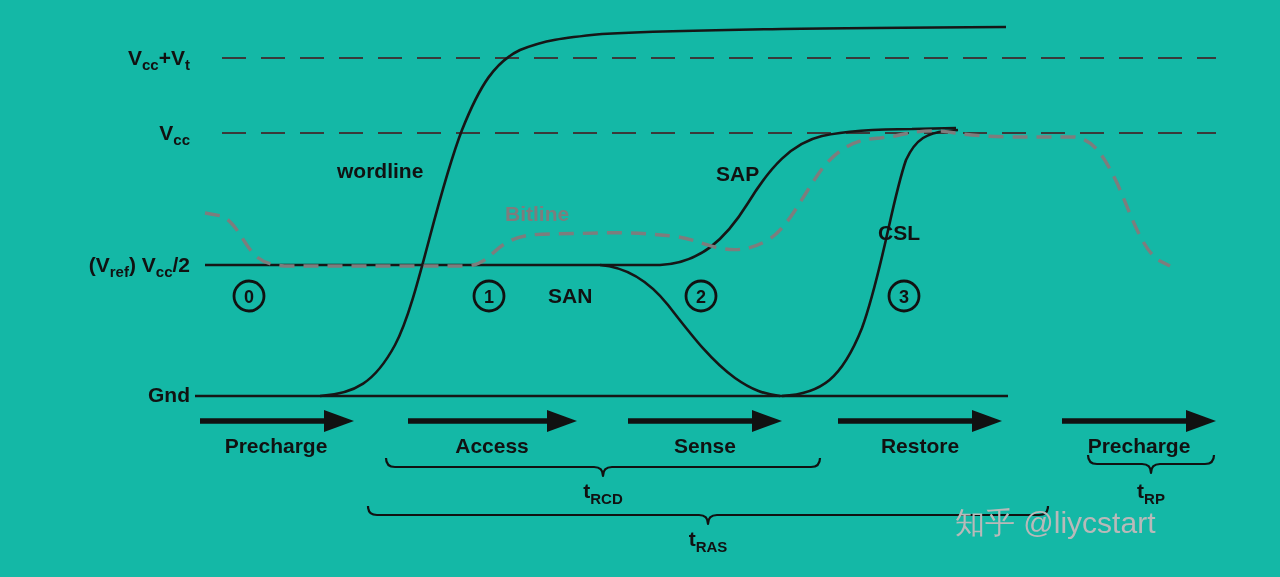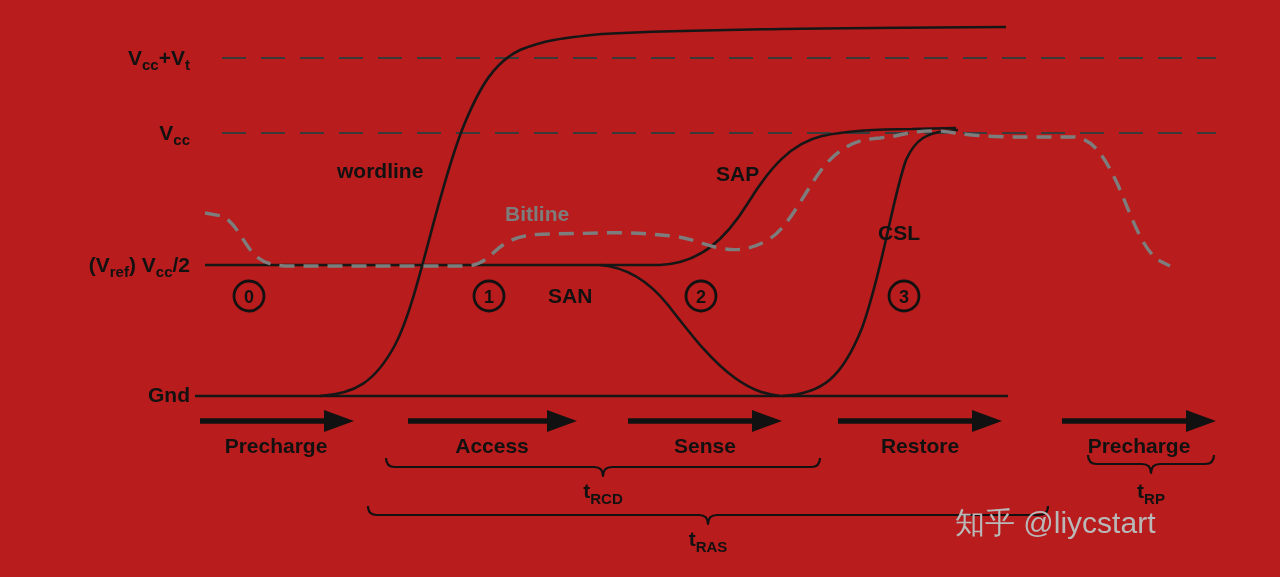--- a/index.html
+++ b/index.html
@@ -1,19 +1,19 @@
 <!DOCTYPE html>
 <html><head>
 <meta charset="utf-8">
 <style>
   html,body{margin:0;padding:0;background:#fff;}
   .figure-wrap{
     position:relative;
     width:1280px;height:577px;
-    background:#b91c1c;
+    background:#14b8a6;
     font-family:"Liberation Sans","DejaVu Sans",sans-serif;
     overflow:hidden;
   }
   svg text{font-family:"Liberation Sans","DejaVu Sans",sans-serif;}
   .lvl-label{font-size:21px;font-weight:bold;fill:#111;}
   .lvl-sub{font-size:15px;font-weight:bold;}
   .sig-label{font-size:21px;font-weight:bold;fill:#111;}
   .sig-label-gray{font-size:21px;font-weight:bold;fill:#7d7d7d;}
   .phase-label{font-size:21px;font-weight:bold;fill:#111;text-anchor:middle;}
   .marker-num{font-size:18px;font-weight:bold;fill:#111;text-anchor:middle;}

